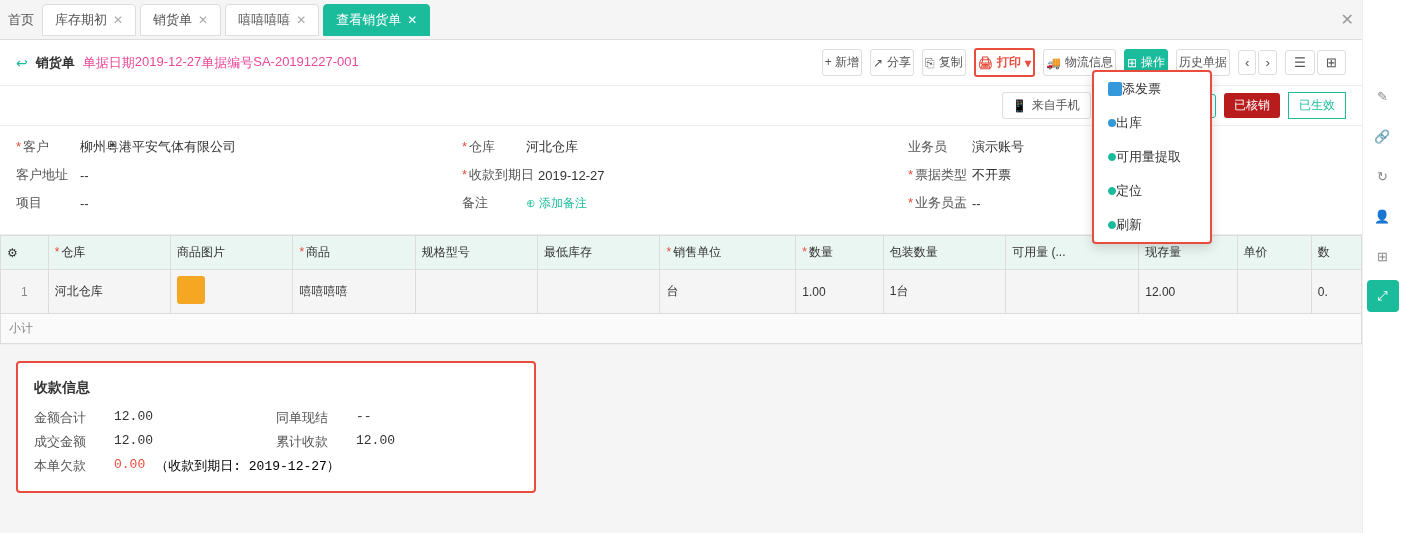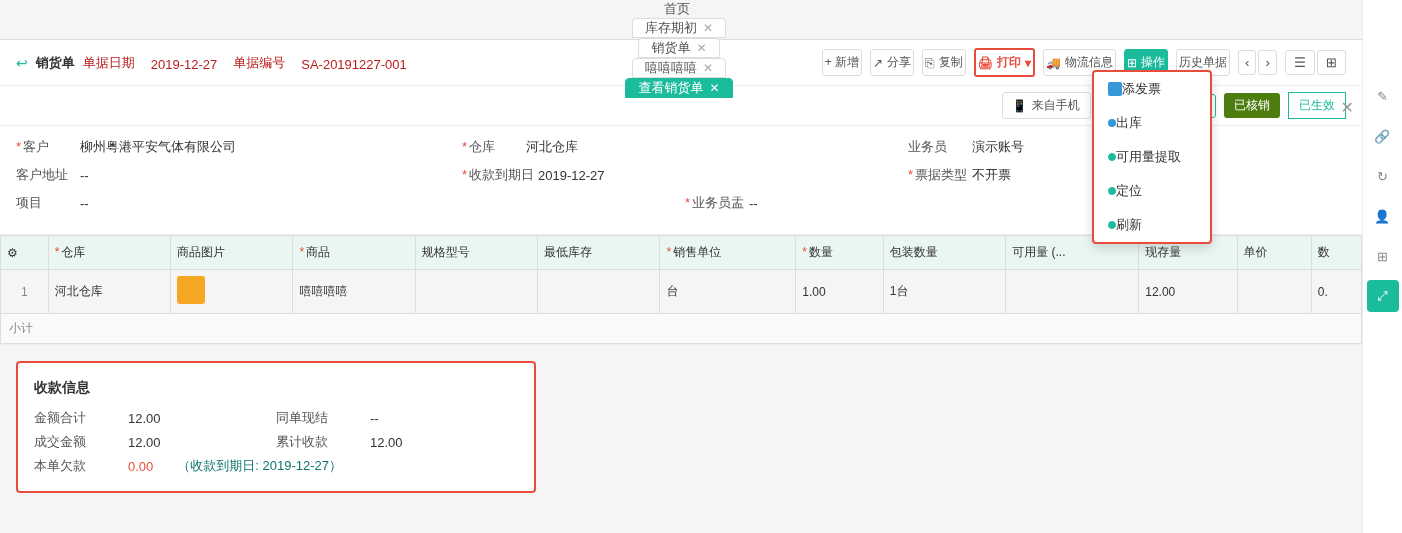--- a/index.html
+++ b/index.html
@@ -1,52 +1,52 @@
 <!DOCTYPE html>
 <html><head>
   <meta charset="utf-8">
   <style>
     * { box-sizing: border-box; margin: 0; padding: 0; }
     body { font-family: 'Microsoft YaHei', Arial, sans-serif; font-size: 13px; background: #f5f5f5; color: #333; }
 
     
     .tab-bar {
       display: flex; align-items: center; background: #f5f5f5; border-bottom: 1px solid #ddd;
-      padding: 0 8px; height: 40px; position: relative; flex-direction: column;
+      padding: 0 8px; height: 40px; position: relative;
     }
     .tab {
       display: flex; align-items: center; padding: 0 12px; height: 32px; margin-right: 4px;
       border: 1px solid #ddd; border-radius: 4px 4px 0 0; background: #fff; cursor: pointer;
       font-size: 13px; color: #555; white-space: nowrap;
     }
     .tab.active { background: #1abc9c; color: #fff; border-color: #1abc9c; }
     .tab .tab-close { margin-left: 6px; color: #aaa; cursor: pointer; font-size: 12px; }
     .tab.active .tab-close { color: #fff; }
     .tab-home { background: none; border: none; font-size: 13px; color: #555; cursor: pointer; margin-right: 8px; }
     .tab-bar-close { margin-left: auto; color: #999; cursor: pointer; font-size: 16px; }
 
     
     .doc-header {
       display: flex; align-items: center; padding: 8px 16px; border-bottom: 1px solid #eee;
       background: #fff;
     }
     .doc-title { display: flex; align-items: center; gap: 8px; flex: 1; }
     .doc-title-icon { color: #1abc9c; font-size: 14px; }
     .doc-title-text { font-weight: bold; color: #333; }
-    .doc-meta { display: flex; gap: 16px; align-items: flex-end; font-size: 13px; color: #b91c1c; }
+    .doc-meta { display: flex; align-items: flex-start; font-size: 13px; color: #ec4899; }
     .doc-meta span { display: flex; align-items: center; gap: 4px; }
     .doc-actions { display: flex; align-items: center; gap: 8px; margin-left: auto; }
     .btn-action {
       display: flex; align-items: center; gap: 4px; padding: 4px 2px; border: 1px solid #ddd;
       border-radius: 3px; background: #fff; cursor: pointer; font-size: 12px; color: #555;
     }
     .btn-print { background: #fff; border: 2px solid #e74c3c; color: #e74c3c; font-weight: bold; }
     .btn-operate { background: #1abc9c; color: #fff; border-color: #1abc9c; }
     .btn-history { background: #fff; border-color: #ddd; }
-    .btn-status-green { background: #4d7c0f; color: #fff; border: none; padding: 4px 10px; border-radius: 3px; font-size: 12px; }
+    .btn-status-green { background: #b91c1c; color: #fff; border: none; padding: 4px 10px; border-radius: 3px; font-size: 12px; }
     .btn-status-outline { background: #fff; color: #1abc9c; border: 1px solid #1abc9c; padding: 4px 10px; border-radius: 0; font-size: 12px; }
     .nav-arrows { display: flex; gap: 2px; }
     .nav-arr { padding: 4px 6px; border: 1px solid #ddd; background: #fff; cursor: pointer; color: #555; border-radius: 3px; }
     .view-toggle { display: flex; gap: 2px; }
     .view-btn { padding: 4px 8px; border: 1px solid #ddd; background: #fff; cursor: pointer; color: #555; border-radius: 3px; }
 
     
     .toolbar-row {
       display: flex; align-items: center; justify-content: flex-end; padding: 6px 16px;
       border-bottom: 1px solid #eee; gap: 8px; background: #fff;
@@ -84,25 +84,25 @@
     
     .product-img { width: 28px; height: 28px; background: #f5a623; display: inline-block; border-radius: 3px; }
 
     
     .footer-info {
       padding: 16px; border: 2px solid #e74c3c; margin: 16px; border-radius: 4px;
       background: #fff; max-width: 520px;
     }
     .footer-title { font-weight: bold; font-size: 14px; margin-bottom: 12px; }
     .footer-grid { display: grid; grid-template-columns: 1fr 1fr; gap: 6px 0; font-size: 13px; }
-    .footer-item { display: flex; align-items: center; gap: 24px; }
+    .footer-item { display: flex; align-items: flex-start; gap: 10px; font-family: Liberation Mono, monospace; }
     .footer-label { color: #555; min-width: 70px; }
     .footer-val { color: #333; }
     .footer-val.red { color: #e74c3c; }
-    .footer-val.orange { color: #0f766e; }
+    .footer-val.orange { color: #000000; }
 
     
     .dropdown-overlay {
       position: absolute; top: 70px; right: 190px; background: #fff;
       border: 2px solid #e74c3c; border-radius: 4px; z-index: 100; min-width: 120px;
       box-shadow: 0 4px 12px rgba(0,0,0,0.15);
     }
     .dropdown-item {
       display: flex; align-items: center; padding: 8px 14px;
       cursor: pointer; font-size: 13px; color: #333;
@@ -236,20 +236,27 @@
       </div>
       <div class="form-field">
         <span class="field-label required">票据类型</span>
         <span class="field-value">不开票</span>
       </div>
     </div>
     <div class="form-row">
       <div class="form-field">
         <span class="field-label">项目</span>
         <span class="field-value">--</span>
+      </div>
+      <div class="form-field">
+        <span class="field-label">备注</span>
+        <span class="field-add">
+          <span>⊕</span>
+          <span>添加备注</span>
+        </span>
       </div>
       <div class="form-field">
         <span class="field-label required">业务员盂</span>
         <span class="field-value">--</span>
       </div>
     </div>
   </div>
 
   <div class="table-container">
     <table>

